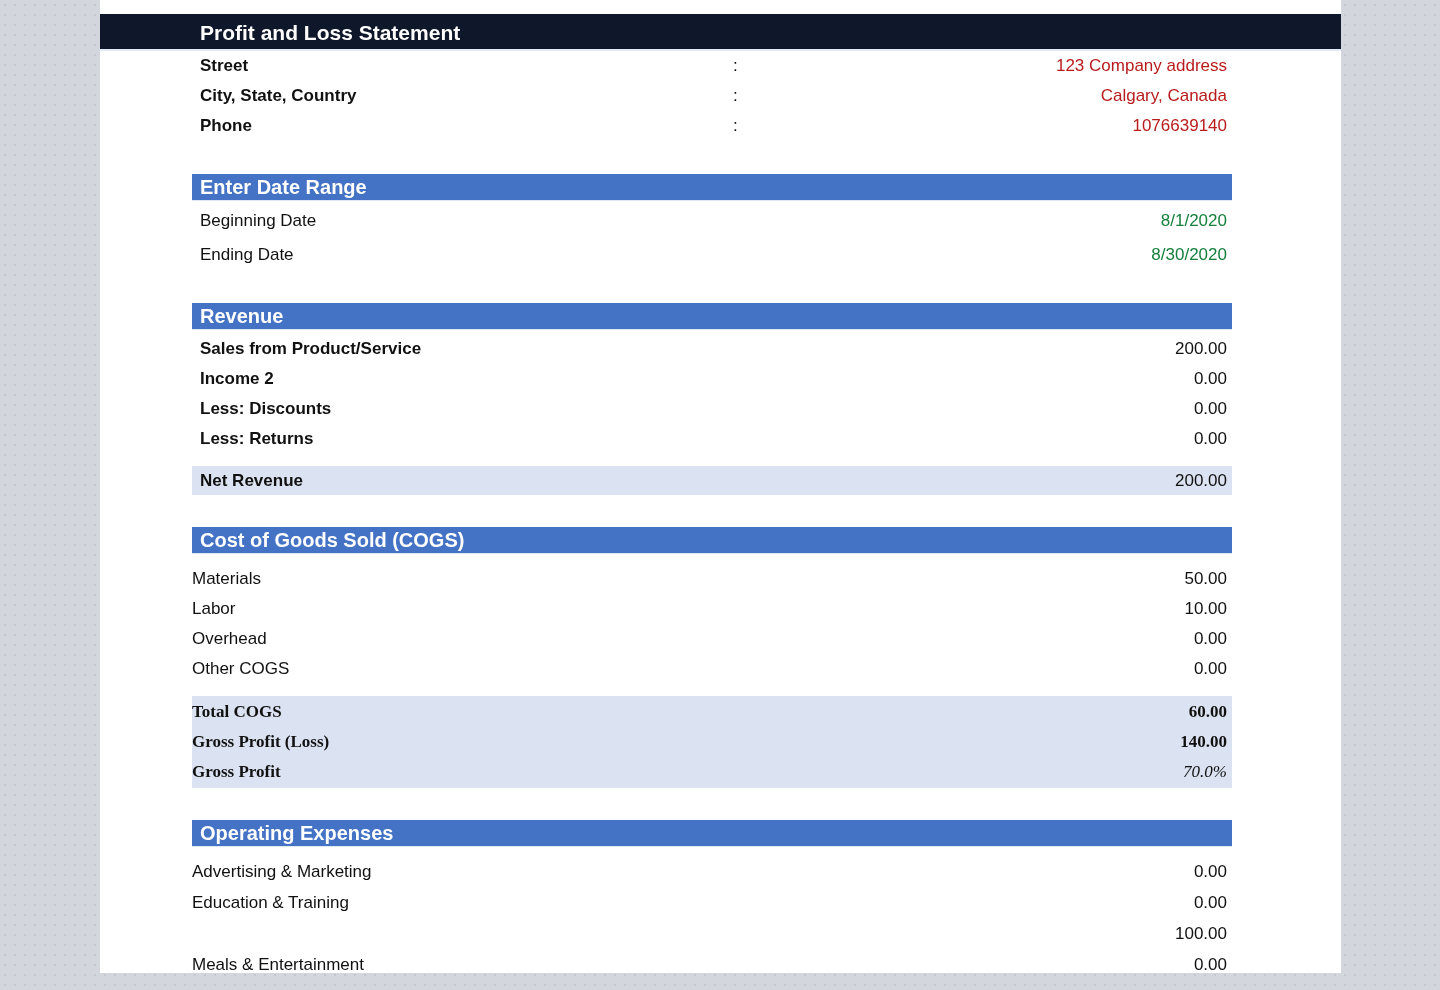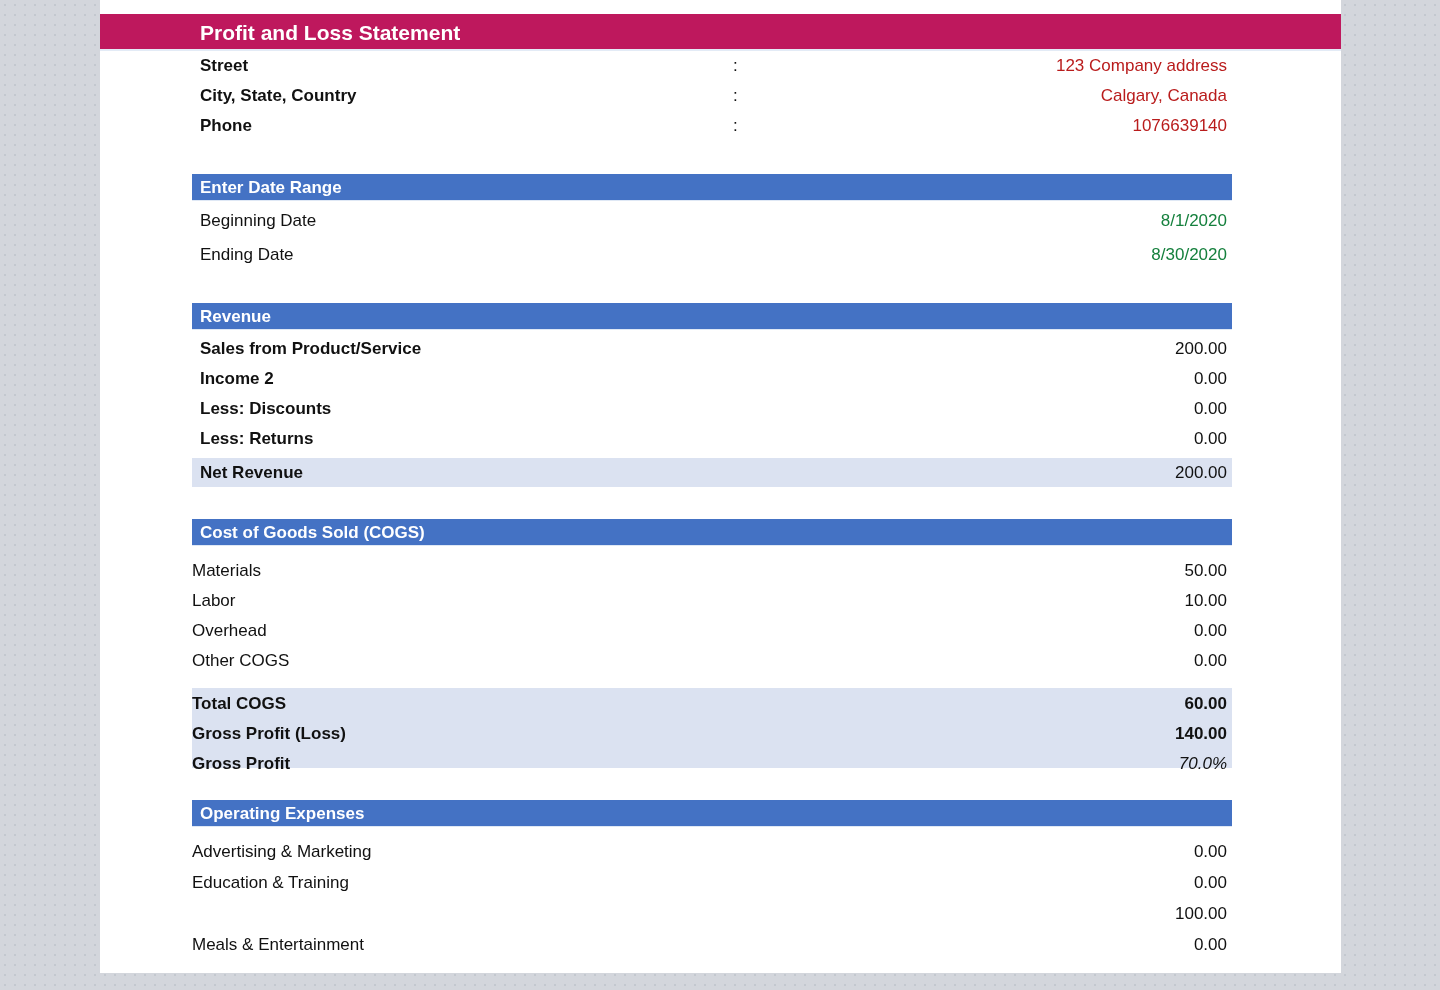--- a/index.html
+++ b/index.html
@@ -13,37 +13,37 @@
     color:#111;
     overflow:hidden;
   }
   .page {
     position:absolute; left:100px; top:0;
     width:1241px; height:973px;
     background:#ffffff;
   }
   .title-bar {
     margin-top:14px; height:37px;
-    background:#be185d;
+    background:#0f172a;
     border-bottom:2px solid #e3ebf6;
     color:#fff; font-weight:bold; font-size:21px; line-height:37px;
     padding-left:100px;
     white-space:nowrap;
   }
   
   .addr-row { position:relative; height:30px; line-height:30px; font-size:17px; }
   .addr-label { position:absolute; left:100px; font-weight:bold; }
   .addr-colon { position:absolute; left:633px; }
   .addr-value { position:absolute; right:114px; color:#b91c1c; }
 
   
   .section { margin-left:92px; width:1040px; position:relative; }
   .section-bar {
     height:27px; background:#4472c4; border-bottom:1px solid #dfe8f5;
-    color:#fff; font-weight:bold; font-size:17px; line-height:27px;
+    color:#fff; font-weight:bold; font-size:20px; line-height:27px;
     padding-left:8px; white-space:nowrap;
   }
   .row { position:relative; font-size:17px; }
   .row .lbl-left  { position:absolute; left:8px; font-weight:bold; }
   .row .lbl-left.reg { font-weight:normal; }
   .row .lbl-mid   { position:absolute; left:0; width:533px; text-align:left; font-weight:normal; }
   .row .lbl-mid.b { font-weight:bold; }
   .row .val       { position:absolute; right:5px; }
   .row .val.blue  { color:#15803d; }
   .row .val.b     { font-weight:bold; }
@@ -51,24 +51,24 @@
 
   .date-row { height:34px; line-height:34px; }
   .r30 { height:30px; line-height:30px; }
   .r31 { height:31px; line-height:31px; }
   .band { background:#dbe2f1; }
 
   .mt-dates { margin-top:33px; }
   .date-rows { margin-top:3px; }
   .mt-revenue { margin-top:31px; }
   .rev-rows { margin-top:4px; }
-  .net-band { margin-top:4px; height:29px; line-height:29px;padding-left:24px; }
+  .net-band { margin-top:12px; height:29px; line-height:29px;padding-left:24px; }
   .mt-cogs { margin-top:32px; }
   .cogs-rows { margin-top:10px; }
-  .total-band { margin-top:12px; height:80px; padding-top:1px; }
+  .total-band { margin-top:12px; height:92px; padding-top:1px;font-family:Liberation Serif, serif; }
   .mt-opex { margin-top:32px; }
   .opex-rows { margin-top:9px; }
 </style>
 </head>
 <body>
 
 <div class="page">
 
   <div class="title-bar">Profit and Loss Statement</div>
 

